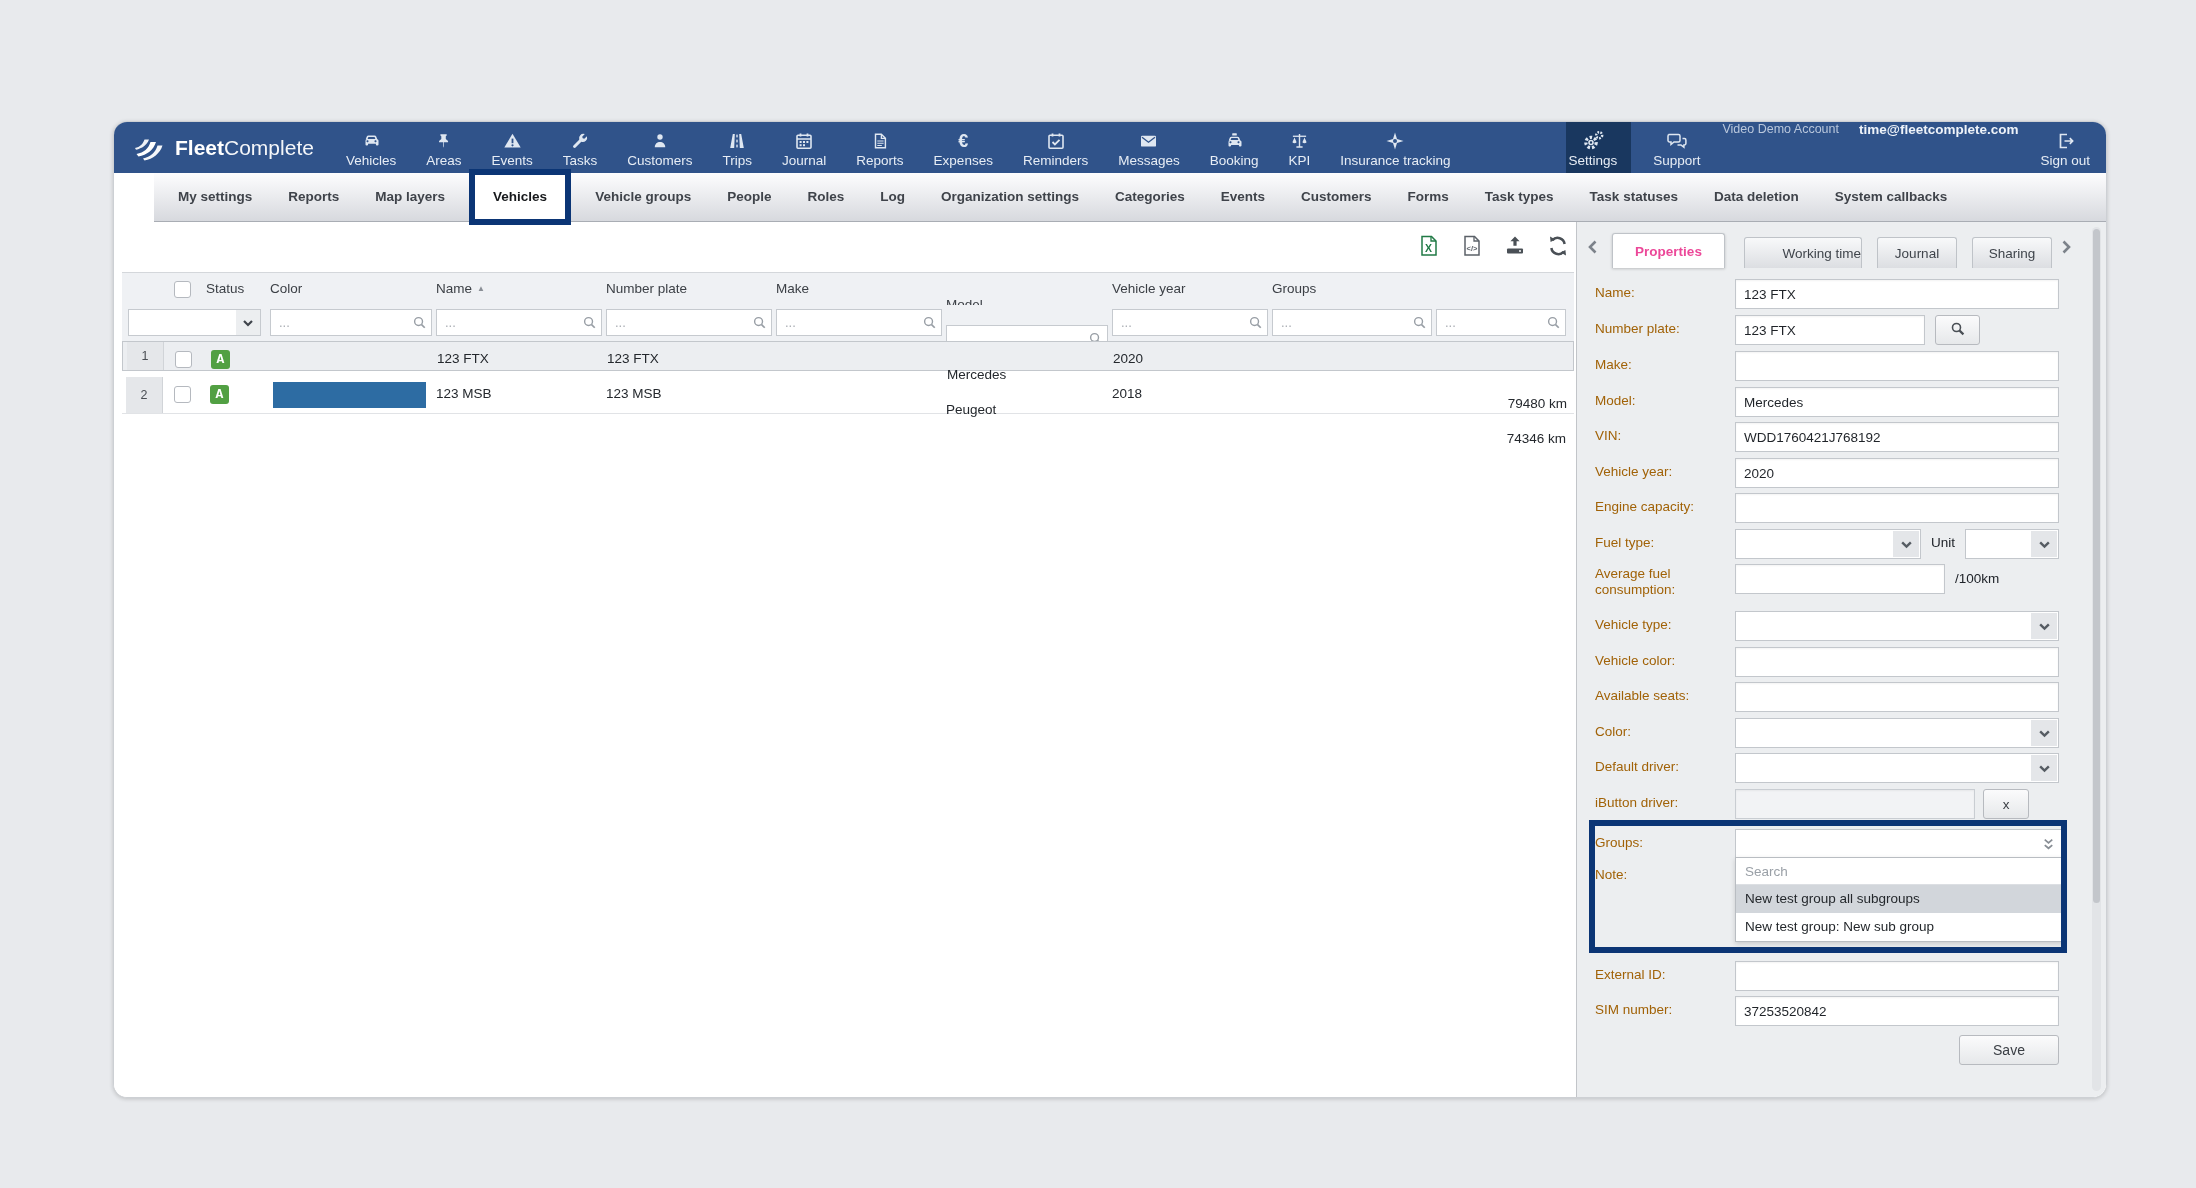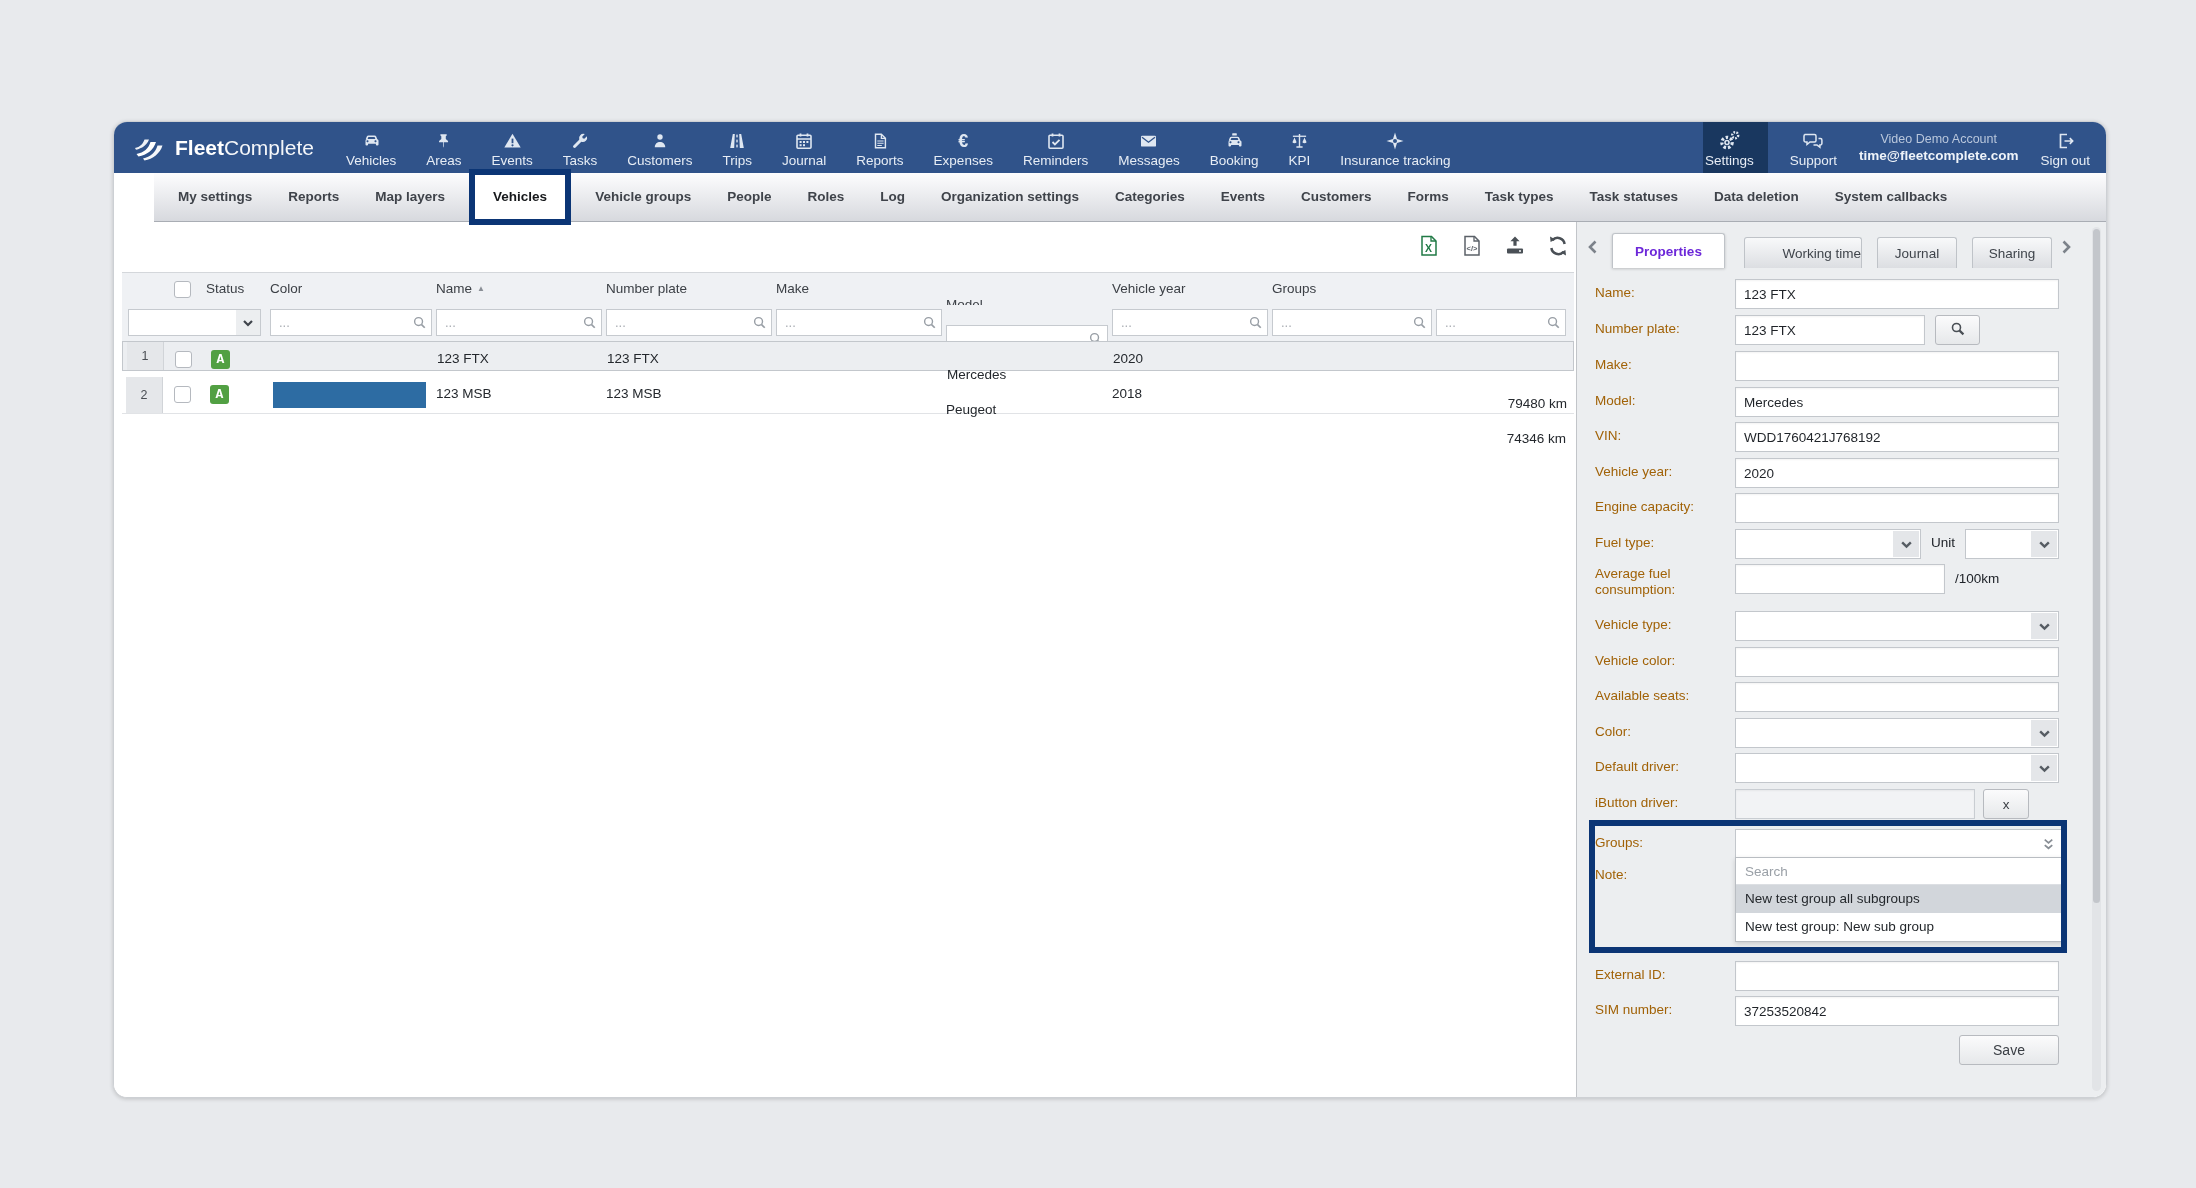--- a/index.html
+++ b/index.html
@@ -9,21 +9,21 @@
   
   .navbar{position:absolute;left:0;top:0;right:0;height:51px;background:#30538a;display:flex;align-items:stretch;z-index:1;}
   .brand{display:flex;align-items:center;padding-left:20px;gap:7px;color:#fff;}
   .brand-b{font-size:21px;font-weight:bold;}
   .brand-l{font-size:21px;font-weight:normal;opacity:.95;}
   .nav-items{display:flex;margin-left:32px;gap:30px;}
   .nitem{display:flex;flex-direction:column;align-items:center;justify-content:flex-end;padding-bottom:5px;gap:2px;color:#e7edf5;font-size:13.5px;cursor:pointer;}
   .nitem .nicon{height:21px;display:flex;align-items:flex-end;justify-content:center;color:#dfe7f1;}
   .nitem.active{background:#19375f;padding-left:2px;padding-right:14px;}
   .nav-right{margin-left:auto;display:flex;align-items:stretch;gap:22px;padding-right:16px;}
-  .account{display:flex;flex-direction:column;justify-content:center;text-align:center;gap:2px;}
+  .account{display:flex;flex-direction:row;justify-content:center;text-align:center;gap:20px;}
   .acct1{font-size:12.5px;color:#b9c7dc;}
   .acct2{font-size:13.5px;font-weight:bold;color:#eef3f9;}
   .glyph{font-size:18px;font-weight:bold;line-height:20px;}
 
   
   .tabbar{position:absolute;left:0;top:51px;right:0;height:48px;background:linear-gradient(#fdfdfe,#d7d9de);border-bottom:1px solid #a9adb4;display:flex;align-items:center;padding-left:6px;z-index:2;margin-left:40px;}
   .tab{padding:0 18px;font-size:13.5px;font-weight:bold;color:#3f434a;line-height:48px;cursor:pointer;white-space:nowrap;}
   .tab.active{background:#fff;height:44px;line-height:44px;box-shadow:0 0 0 6px #0b3575;margin:0 12px;color:#16181b;position:relative;z-index:5;}
 
   
@@ -66,21 +66,21 @@
   .fbox{position:absolute;top:4px;height:27px;background:#fff;border:1px solid #c6cacf;box-sizing:border-box;}
   .fbox input{position:absolute;left:0;top:0;width:100%;height:100%;border:none;outline:none;padding:0 24px 0 8px;font-size:13px;color:#333;background:transparent;box-sizing:border-box;font-family:inherit;}
   .fbox input::placeholder{color:#a9adb3;}
   .fmag{position:absolute;right:4px;top:5px;}
   .fsel{position:absolute;left:6px;top:4px;width:133px;height:27px;background:#fff;border:1px solid #c6cacf;box-sizing:border-box;cursor:pointer;}
   .fsel .chevblk{position:absolute;right:0;top:0;bottom:0;width:24px;display:flex;align-items:center;justify-content:center;background:#eceef0;}
 
   
   .panel{position:absolute;left:1462px;top:0;right:0;bottom:0;background:#eceef0;border-left:1px solid #c2c5c9;}
   .ptab{position:absolute;font-size:13.5px;color:#3f444b;text-align:center;cursor:pointer;background:linear-gradient(#f8f9fa,#dcdee2);border:1px solid #bfc3c8;border-bottom:none;border-radius:3px 3px 0 0;box-sizing:border-box;}
-  .ptab.active{background:#fff;font-weight:bold;color:#6d28d9;box-shadow:0 1px 3px rgba(0,0,0,.2);z-index:3;}
+  .ptab.active{background:#fff;font-weight:bold;color:#ec4899;box-shadow:0 1px 3px rgba(0,0,0,.2);z-index:3;}
   .pchev{position:absolute;top:18px;cursor:pointer;}
 
   .flabel{position:absolute;left:18px;width:132px;font-size:13.5px;color:#a16207;line-height:16px;}
   .pin{position:absolute;height:30px;background:#fff;border:1px solid #c3c7cc;box-sizing:border-box;font-size:13.5px;color:#1f2328;padding:0 8px;outline:none;box-shadow:inset 0 1px 2px rgba(0,0,0,.05);font-family:inherit;}
   .pin::placeholder{color:#9aa0a7;}
   .sel{position:absolute;height:30px;background:#fff;border:1px solid #c3c7cc;box-sizing:border-box;cursor:pointer;}
   .sel .chevblk{position:absolute;right:1px;top:1px;bottom:1px;width:26px;background:#e4e6e9;display:flex;align-items:center;justify-content:center;}
   .pbtn{position:absolute;height:30px;background:linear-gradient(#fbfbfc,#e6e8ea);border:1px solid #b7babf;border-radius:3px;font-size:13.5px;color:#3a3e44;cursor:pointer;box-sizing:border-box;font-family:inherit;}
   .suffix{position:absolute;font-size:13.5px;color:#20242a;}
   .anno{position:absolute;border:6px solid #0b3575;box-sizing:border-box;pointer-events:none;z-index:4;}

